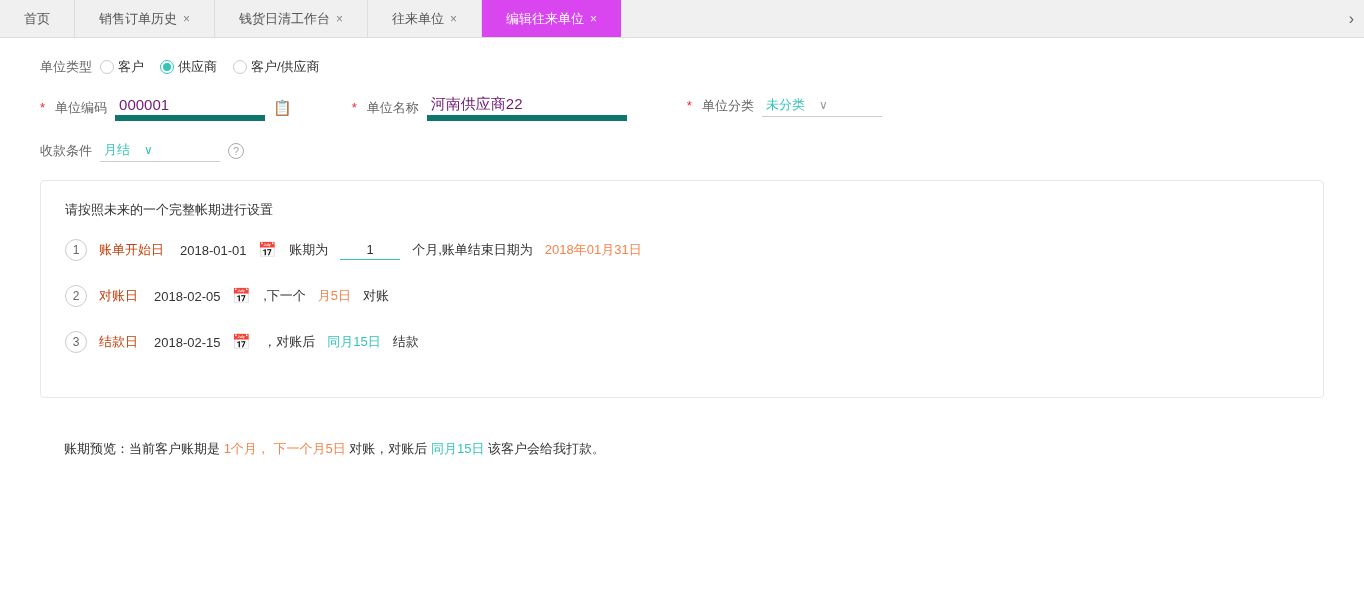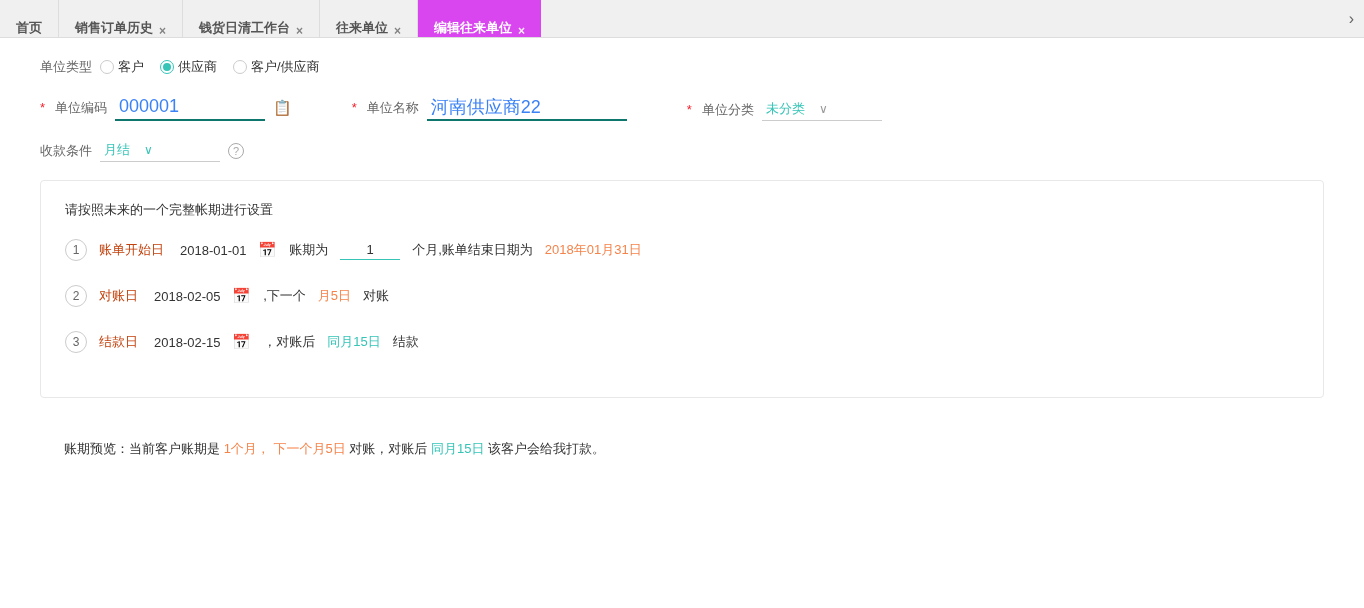--- a/index.html
+++ b/index.html
@@ -8,30 +8,29 @@
     
     .tab-bar {
       display: flex;
       align-items: stretch;
       background: #f0f0f0;
       border-bottom: 1px solid #ddd;
       height: 38px;
     }
     .tab {
       display: flex;
-      align-items: flex-end;
-      padding: 0 16px;
+      align-items: center;
+      padding: 0 24px;
       cursor: pointer;
       border-right: 1px solid #ddd;
       font-size: 13px;
       color: #555;
       gap: 6px;
       white-space: nowrap;
       background: #f0f0f0;
-      font-weight: bold;
     }
     .tab.active {
       background: #d946ef;
       color: #fff;
       border-right: none;
     }
     .tab .close-btn {
       font-size: 12px;
       line-height: 1;
       opacity: 0.7;
@@ -51,21 +50,21 @@
     
     .main-content {
       background: #fff;
       padding: 20px 40px;
       min-height: 570px;
     }
 
     
     .form-row {
       display: flex;
-      align-items: flex-end;
+      align-items: flex-start;
       margin-bottom: 18px;
       gap: 20px;
     }
 
     .field-group {
       display: flex;
       align-items: center;
       gap: 8px;
     }
     .field-label {
@@ -105,24 +104,24 @@
       content: '';
       width: 8px;
       height: 8px;
       border-radius: 50%;
       background: #36c4b7;
     }
 
     
     .text-input {
       border: none;
-      border-bottom: 2px solid #0f766e;
+      border-bottom: 6px solid #0f766e;
       padding: 2px 4px;
-      font-size: 18px;
-      color: #3b82f6;
+      font-size: 15px;
+      color: #701a75;
       outline: none;
       width: 150px;
     }
     .text-input.wide { width: 200px; }
 
     
     .dropdown {
       display: flex;
       align-items: center;
       border-bottom: 1px solid #ccc;

